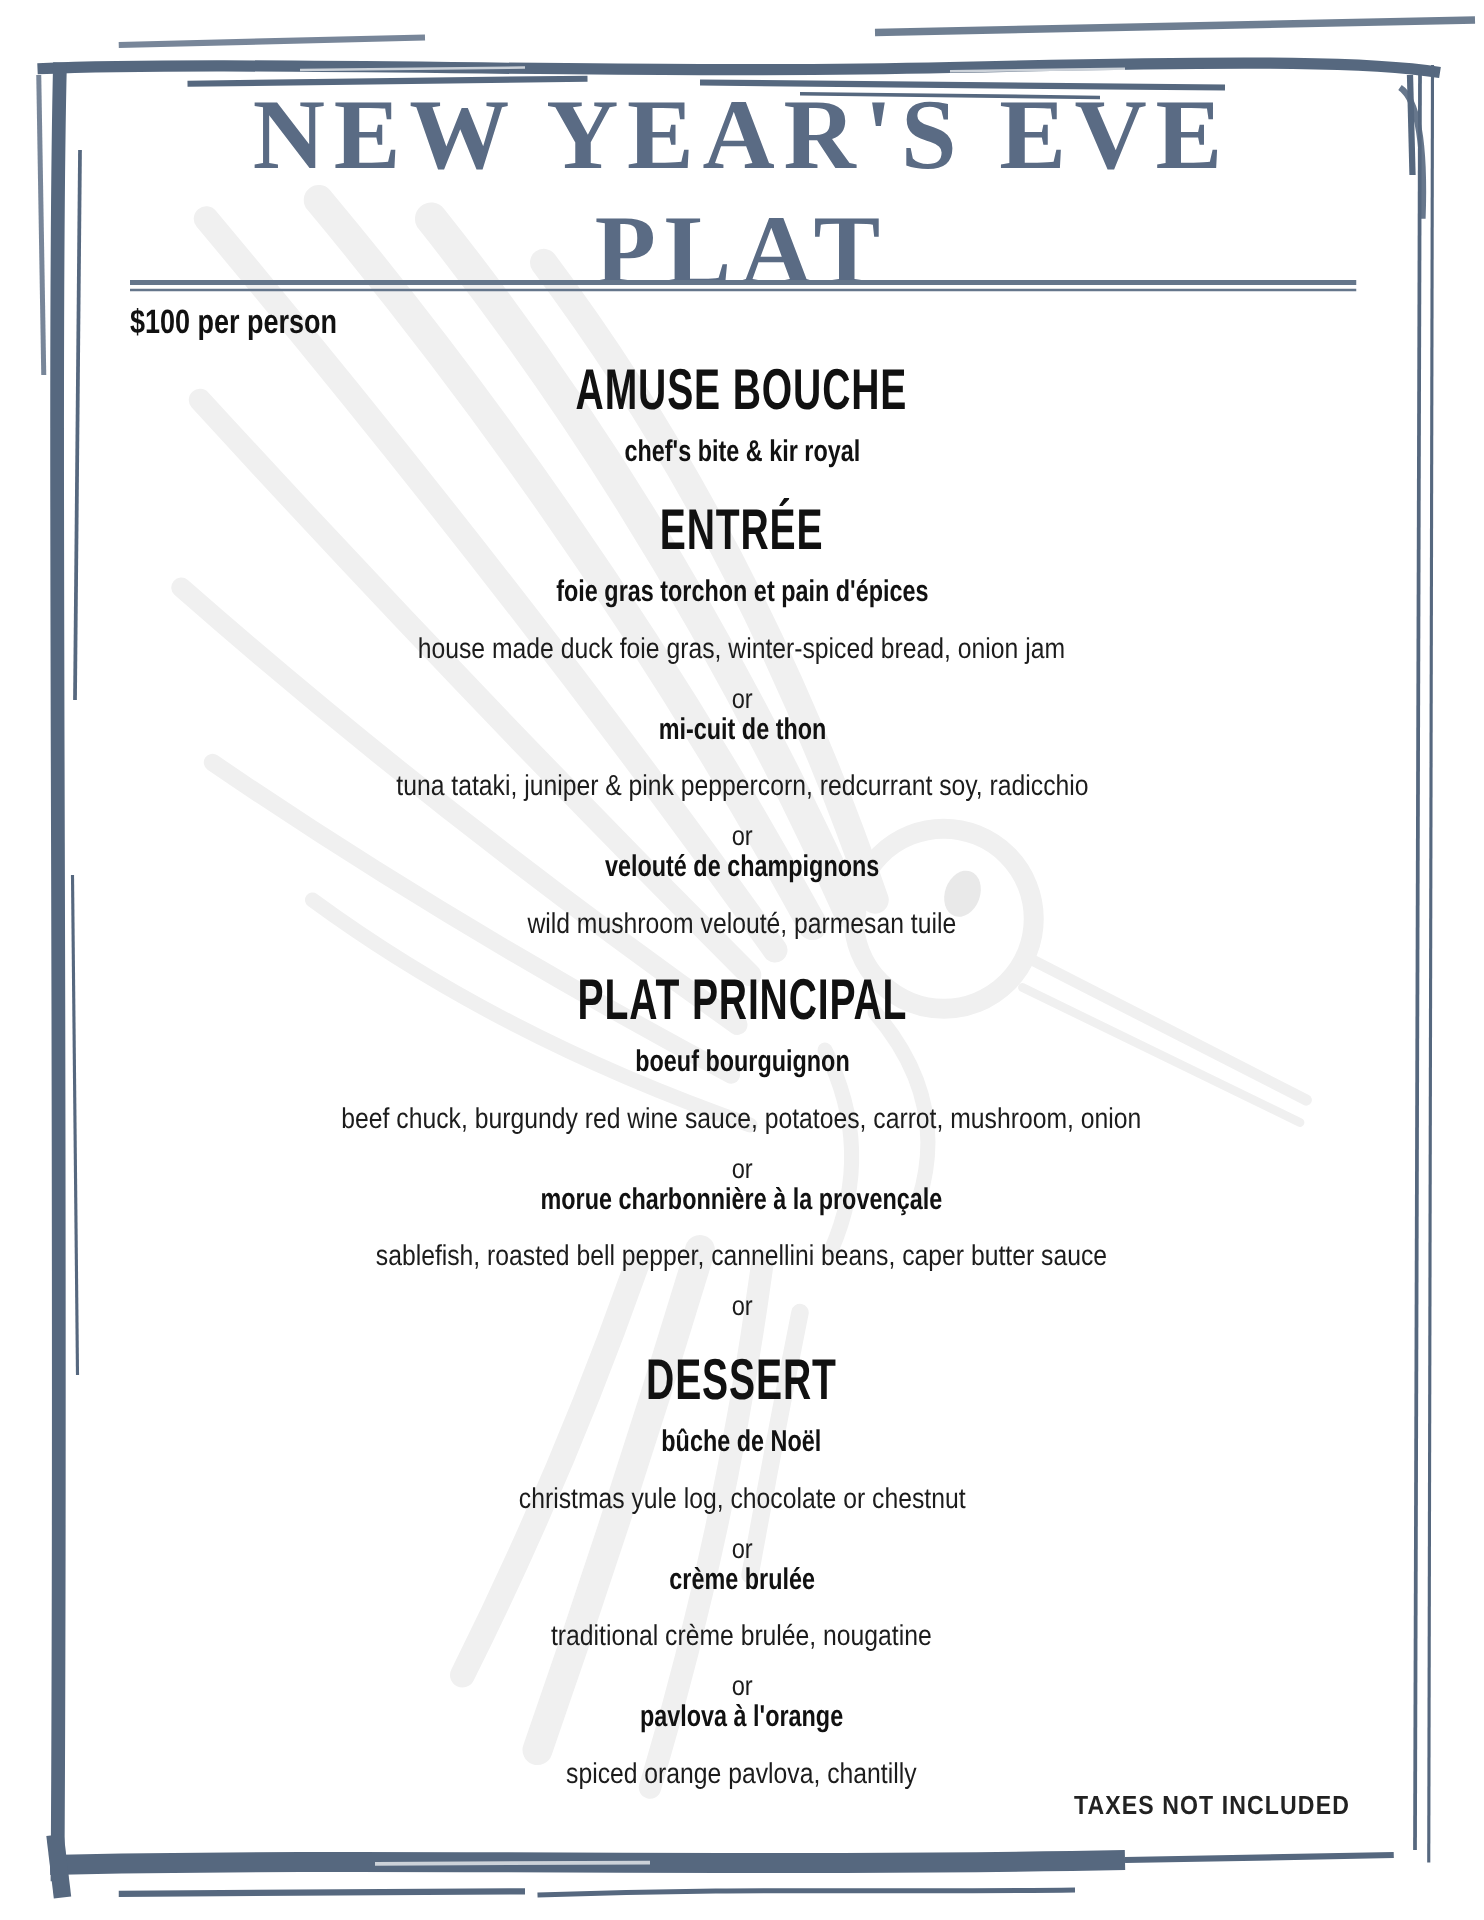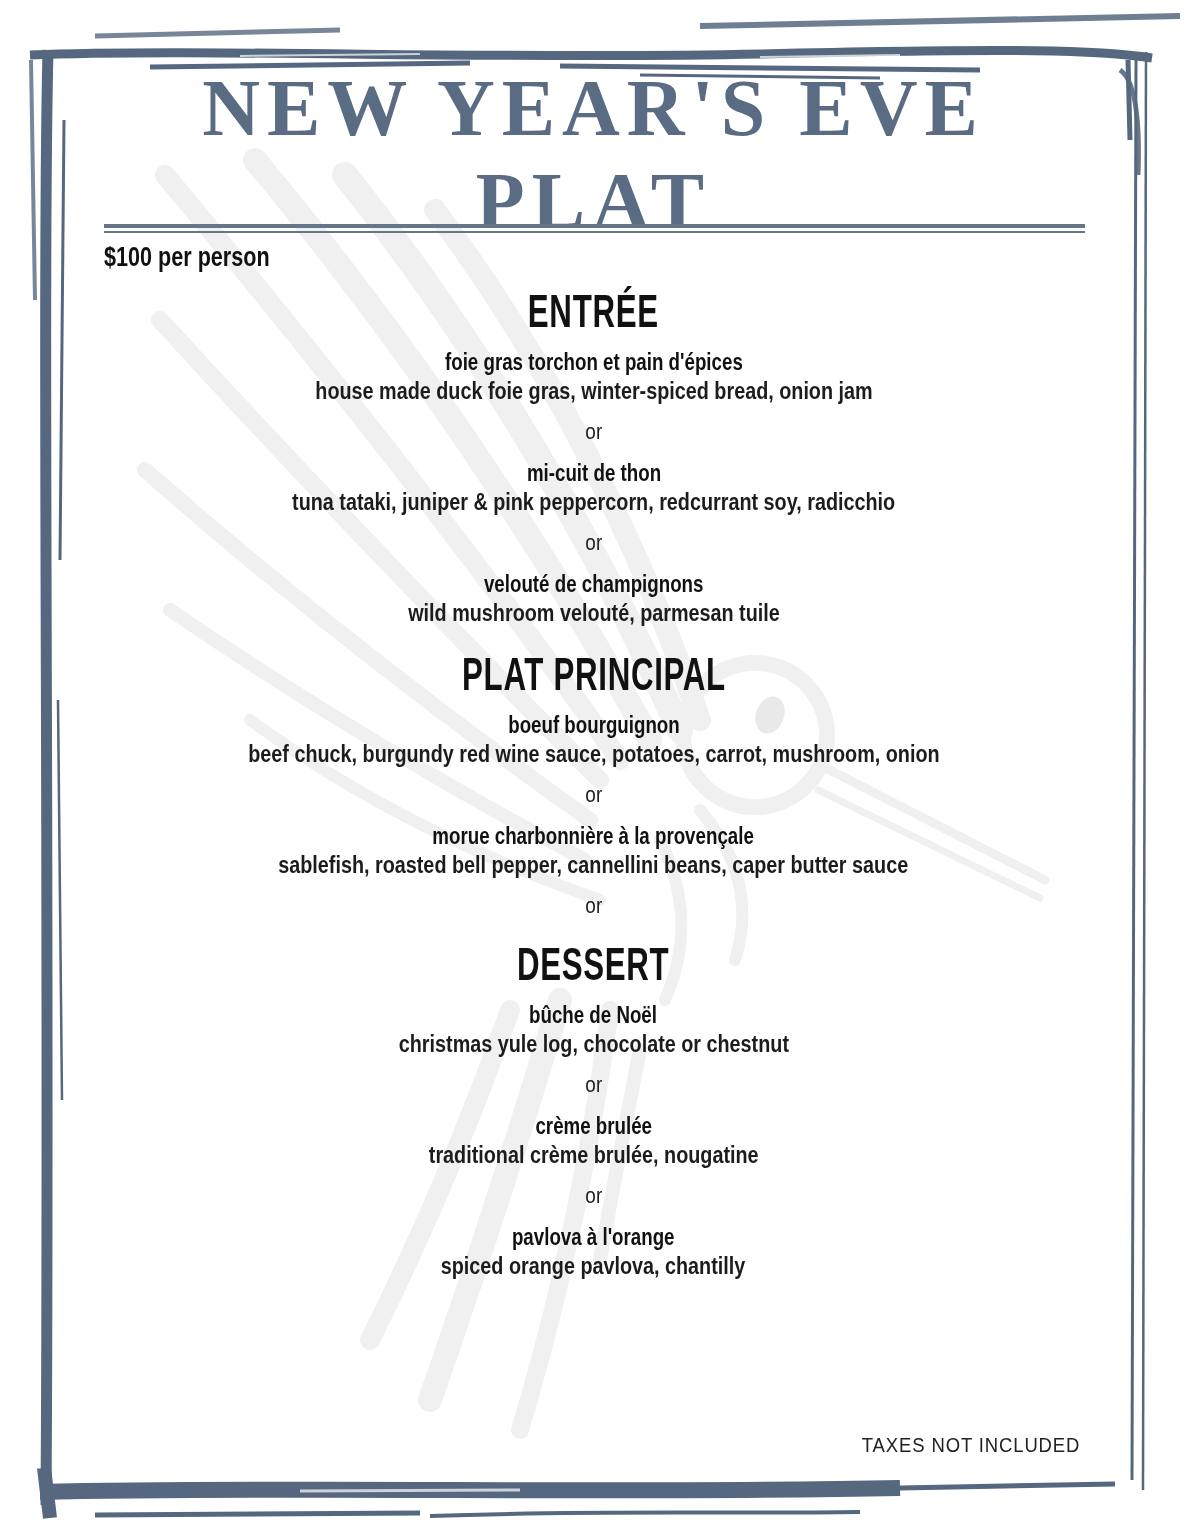--- a/index.html
+++ b/index.html
@@ -55,31 +55,31 @@
     font-size:46px;line-height:46px;font-weight:800;
     letter-spacing:1px;
   }
   .section-heading .sq{display:inline-block;transform:scaleX(.68);transform-origin:center;}
   .item{margin:0;}
   .item-name{
     margin:0;font-size:24px;line-height:28px;font-weight:700;
   }
   .item-name .sq{display:inline-block;transform:scaleX(.78);transform-origin:center;}
   .item-desc{
-    margin:1px;font-size:23px;line-height:28px;font-weight:700;color:#1c1c1c;
+    margin:16px;font-size:23px;line-height:28px;font-weight:400;color:#1c1c1c;
   }
   .item-desc .sq{display:inline-block;transform:scaleX(.86);transform-origin:center;}
   .or{
-    margin:16px 0;font-size:22px;line-height:22px;font-weight:400;color:#1c1c1c;
+    margin:0 0;font-size:22px;line-height:22px;font-weight:400;color:#1c1c1c;
   }
   .or .sq{display:inline-block;transform:scaleX(.86);transform-origin:center;}
 
   .footer-note{
     position:absolute;top:1433px;right:107px;
-    font-size:21px;font-weight:400;letter-spacing:1px;color:#222;
+    font-size:21px;font-weight:700;letter-spacing:1px;color:#222;
     z-index:3;
   }
   .footer-note .sq{display:inline-block;transform:scaleX(.88);transform-origin:right center;}
 </style>
 </head>
 <body>
 
 <svg class="bg" width="1187" height="1536" viewBox="0 0 1187 1536" style="z-index:1;">
   <g fill="none" stroke="#f0f0f0" stroke-linecap="round">
     <path d="M620 760 Q 420 480 165 175" stroke-width="20"></path>
@@ -141,20 +141,30 @@
 </header>
 
 <div class="divider"></div>
 
 <div class="price">
   <span class="sq">$100 per person</span>
 </div>
 
 <main class="menu">
 
+  <section class="section">
+    <h2 class="section-heading">
+      <span class="sq">AMUSE BOUCHE</span>
+    </h2>
+    <div class="item">
+      <p class="item-name">
+        <span class="sq">chef's bite &amp; kir royal</span>
+      </p>
+    </div>
+  </section>
 
   <section class="section">
     <h2 class="section-heading">
       <span class="sq">ENTRÉE</span>
     </h2>
     <div class="item">
       <p class="item-name">
         <span class="sq">foie gras torchon et pain d'épices</span>
       </p>
       <p class="item-desc">

